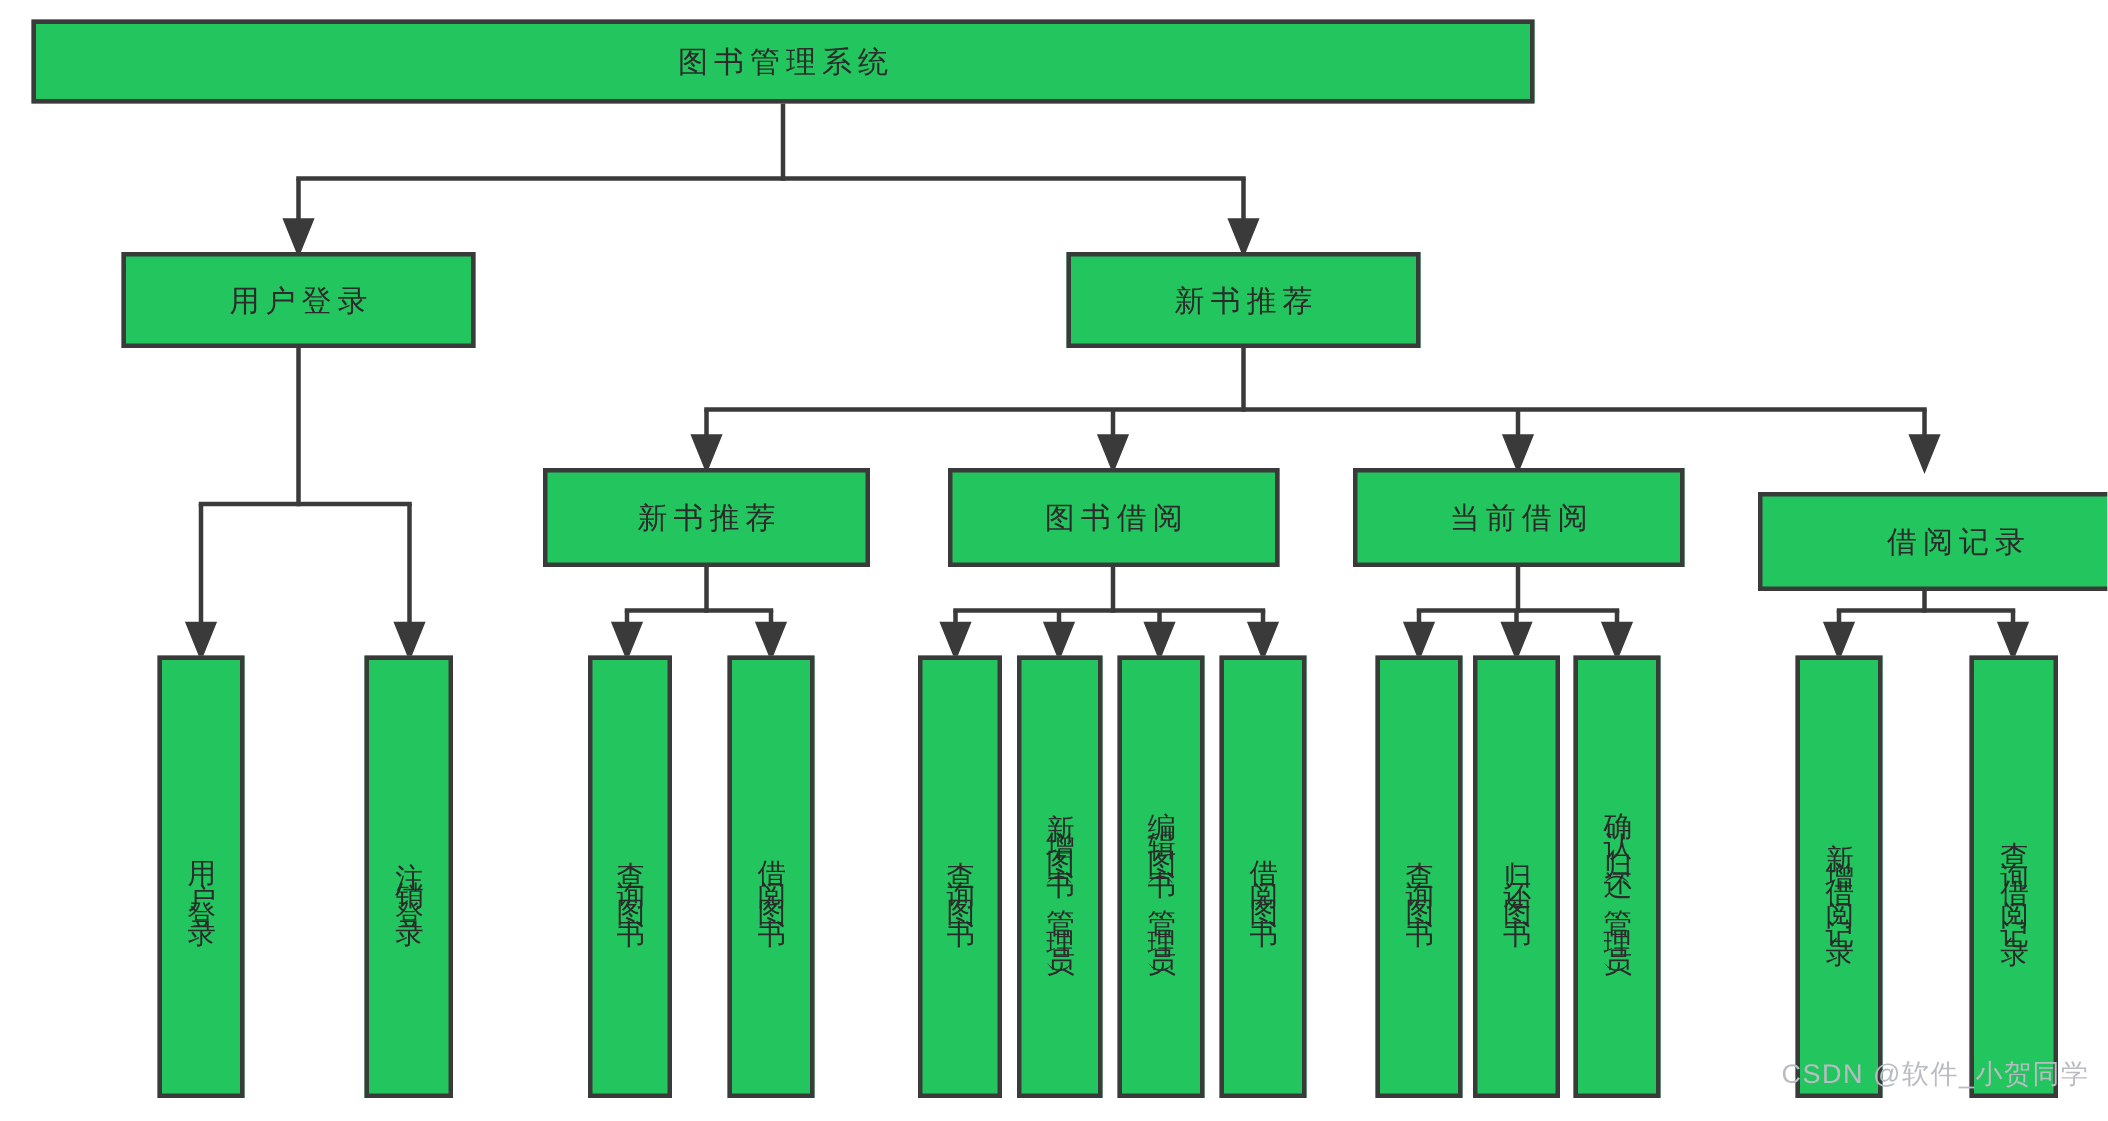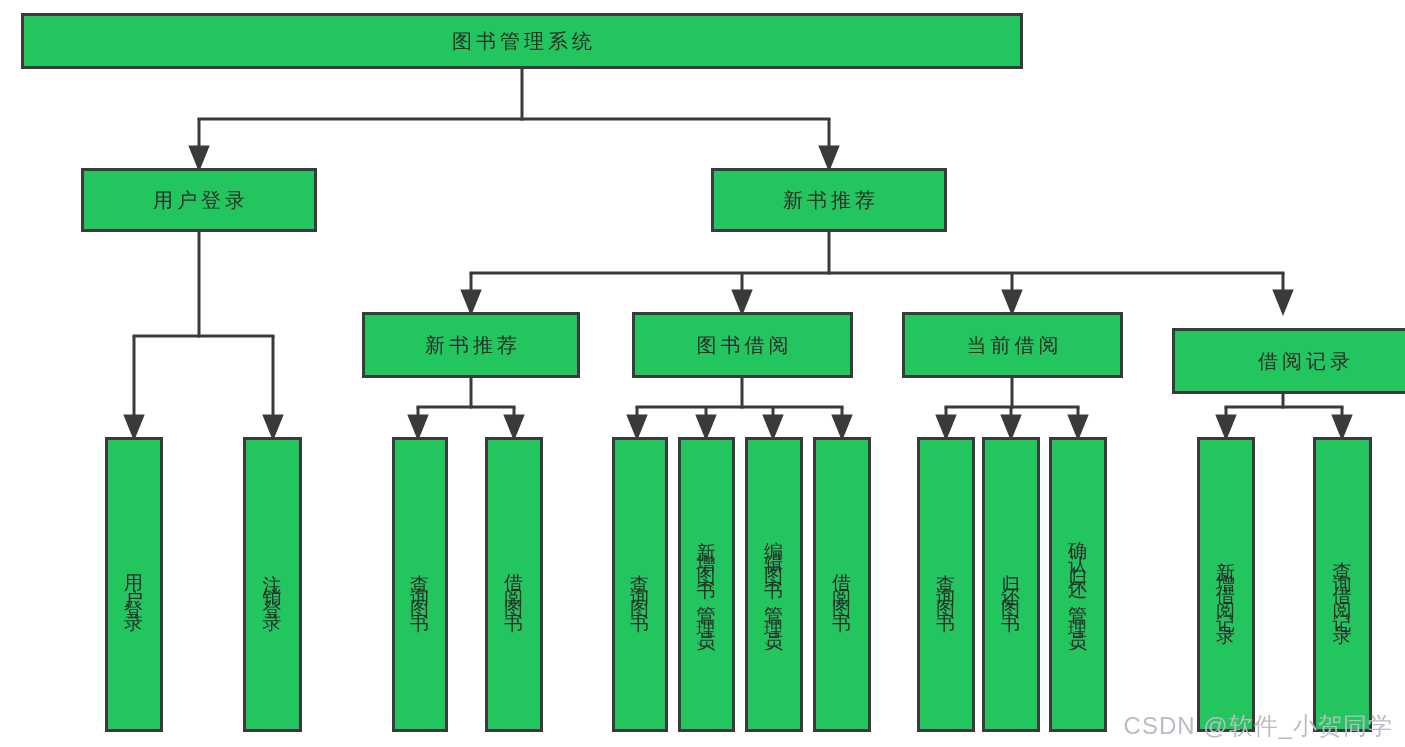--- a/index.html
+++ b/index.html
@@ -33,23 +33,23 @@
   }
   .leaf{
     writing-mode:vertical-rl;
     text-orientation:mixed;
     font-size:19px;
     letter-spacing:13px;
     line-height:1;
   }
   .watermark{
     position:absolute;
-    right:12px;bottom:5px;
+    right:12px;bottom:19px;
     z-index:3;
-    font-size:24px;
+    font-size:18px;
     color:var(--wm);
     letter-spacing:1px;
     white-space:nowrap;
   }
 </style>
 </head>
 <body>
 
 <div class="stage">
 

